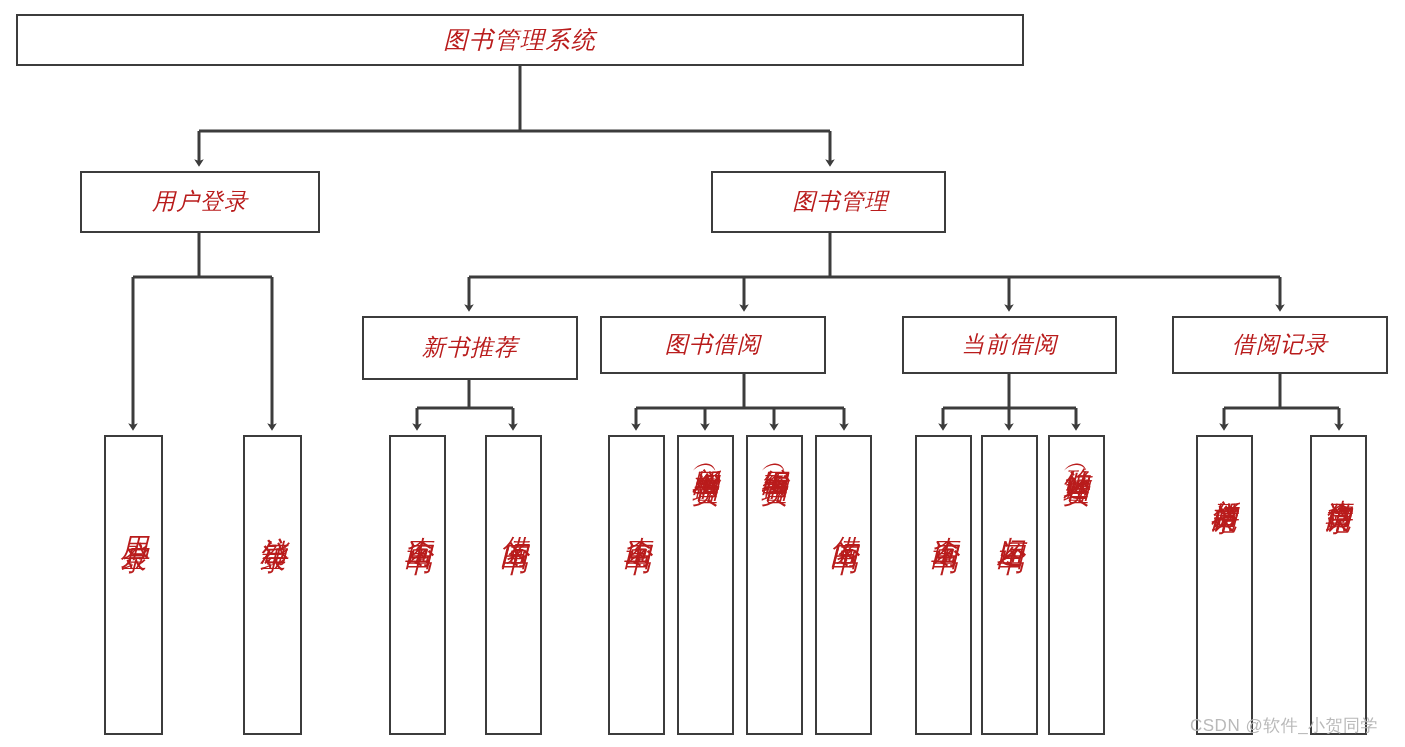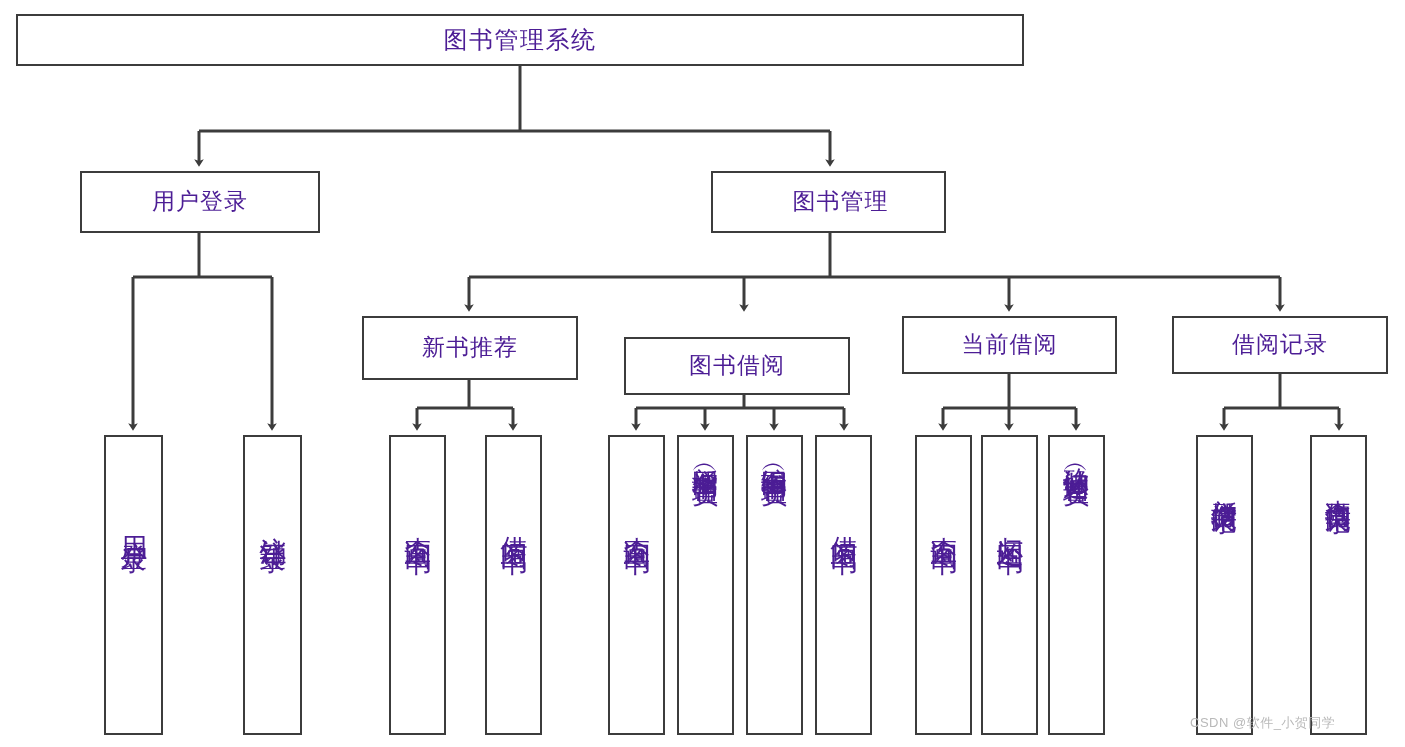--- a/index.html
+++ b/index.html
@@ -14,21 +14,22 @@
   #edges{position:absolute;left:0;top:0;width:1405px;height:747px;}
 
   .node{
     position:absolute;
     box-sizing:border-box;
     border:2.5px solid #3c3c3c;
     background:#ffffff;
     display:flex;
     align-items:center;
     justify-content:center;
-    color:#4c1d95;
+    color:#b91c1c;
+    font-style:italic;
   }
   .node .label{
     display:block;
     text-align:center;
     line-height:1.12;
     white-space:nowrap;
   }
 
   
   .node.horiz .label{
@@ -49,21 +50,21 @@
     font-size:27px;
     line-height:1;
     letter-spacing:4px;
     white-space:nowrap;
   }
   .node.vert.tall .label{font-size:26px;letter-spacing:2px;}
 
   #watermark{
     position:absolute;
     left:1190px;top:714px;
-    font-size:13px;
+    font-size:17px;
     color:#b9b9b9;
     letter-spacing:0.5px;
     white-space:nowrap;
     pointer-events:none;
   }
 </style>
 </head>
 <body>
 
 <div id="diagram">
@@ -125,21 +126,21 @@
   <div class="node horiz" style="left:80px;top:171px;width:240px;height:62px;">
     <span class="label">用户登录</span>
   </div>
   <div class="node horiz" style="left:711px;top:171px;width:235px;height:62px;padding-left:24px;">
     <span class="label">图书管理</span>
   </div>
 
   <div class="node horiz" style="left:362px;top:316px;width:216px;height:64px;">
     <span class="label">新书推荐</span>
   </div>
-  <div class="node horiz" style="left:624px;top:316px;width:226px;height:58px;margin-top:21px;">
+  <div class="node horiz" style="left:600px;top:316px;width:226px;height:58px;">
     <span class="label">图书借阅</span>
   </div>
   <div class="node horiz" style="left:902px;top:316px;width:215px;height:58px;">
     <span class="label">当前借阅</span>
   </div>
   <div class="node horiz" style="left:1172px;top:316px;width:216px;height:58px;">
     <span class="label">借阅记录</span>
   </div>
 
   <div class="node vert" style="left:104px;top:435px;width:59px;height:300px;padding-top:78px;">

